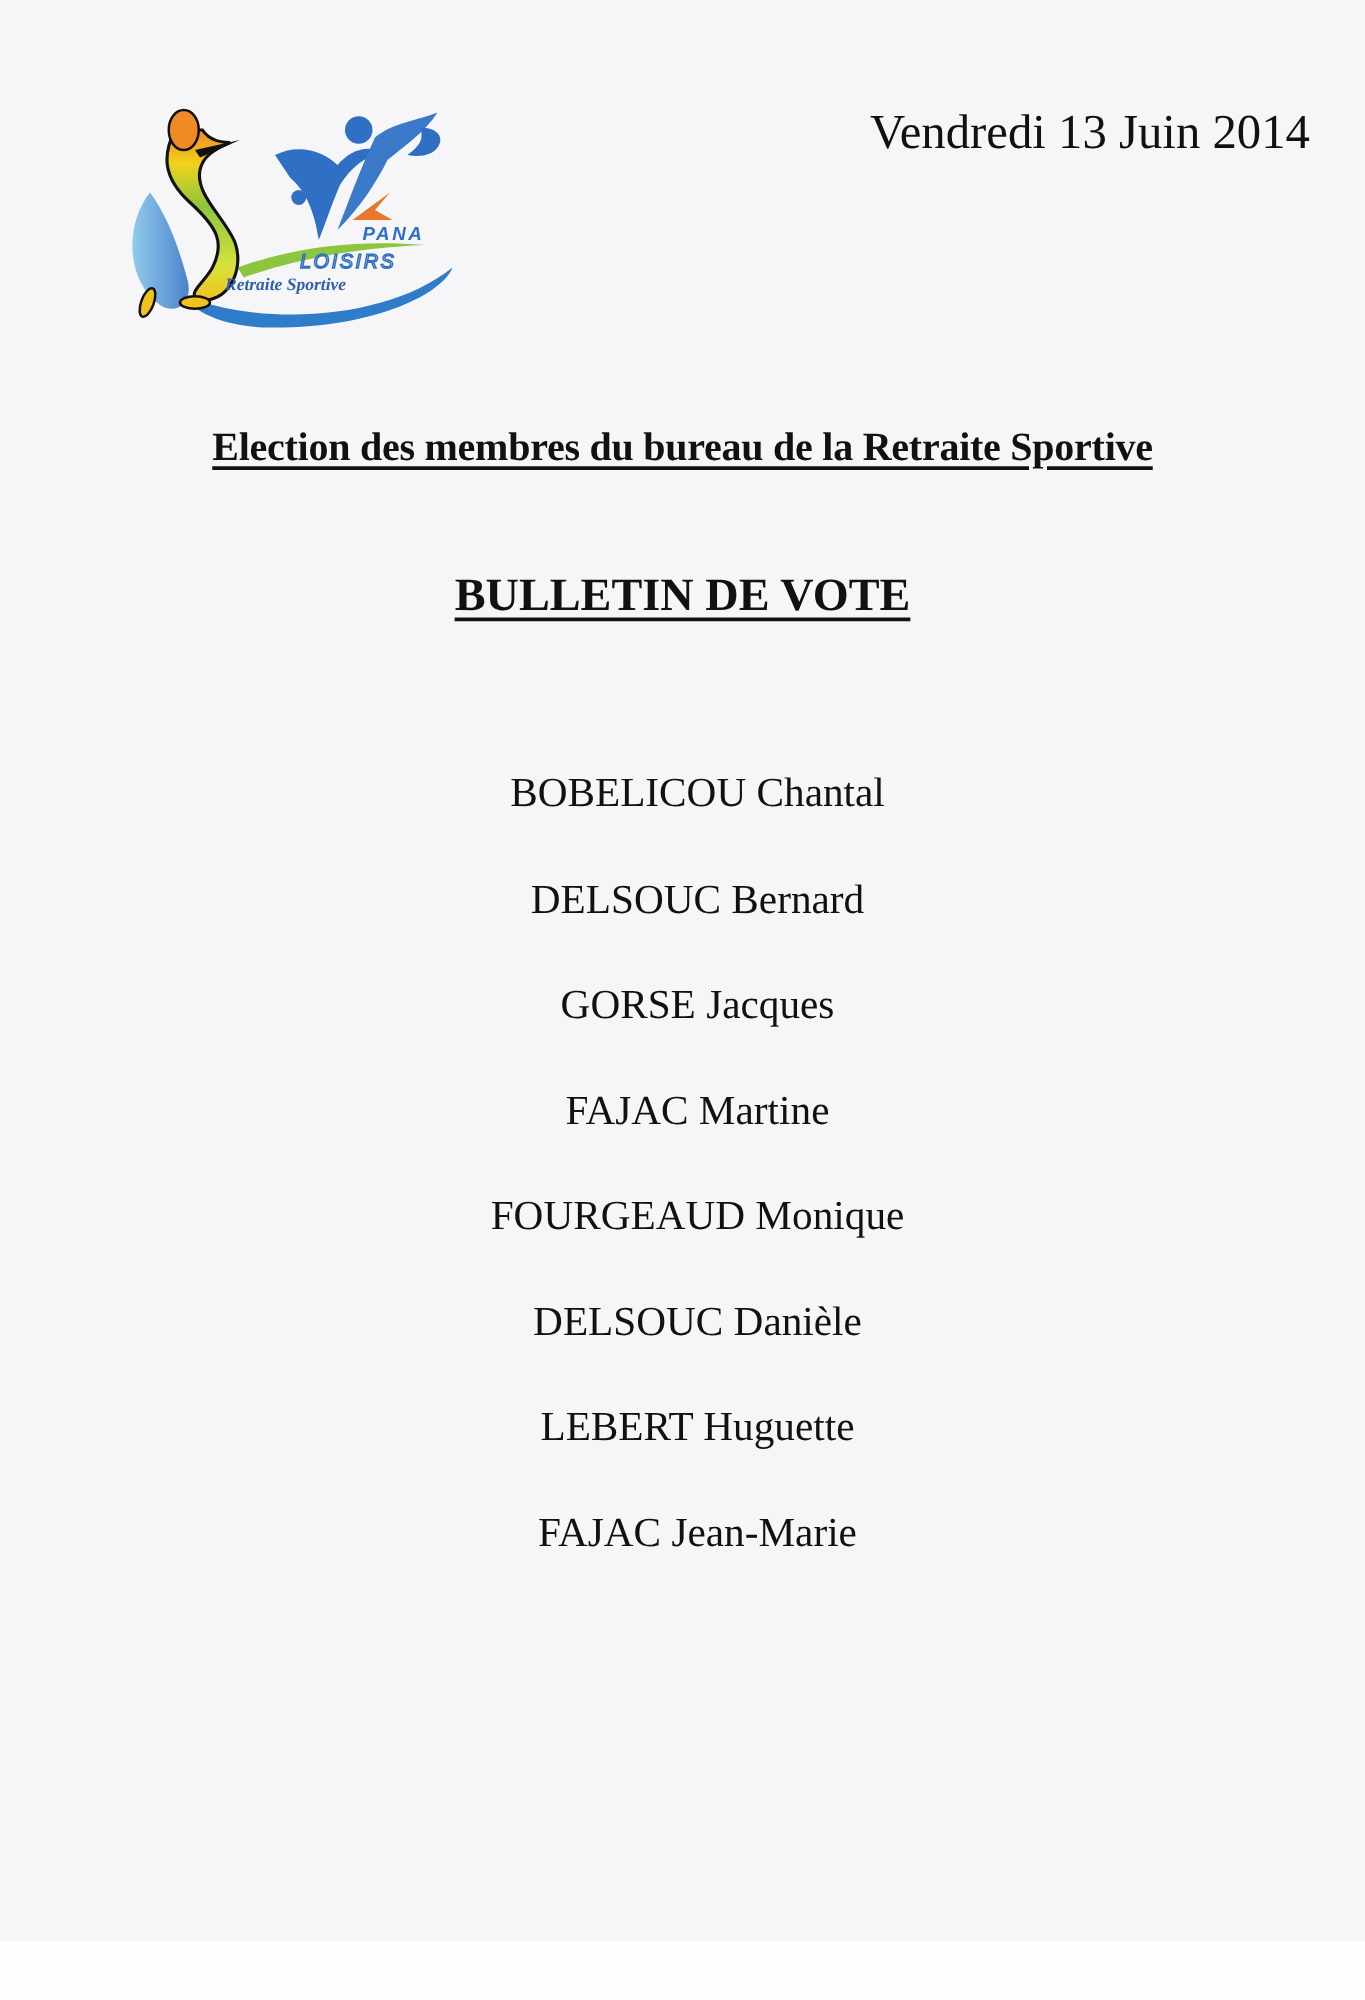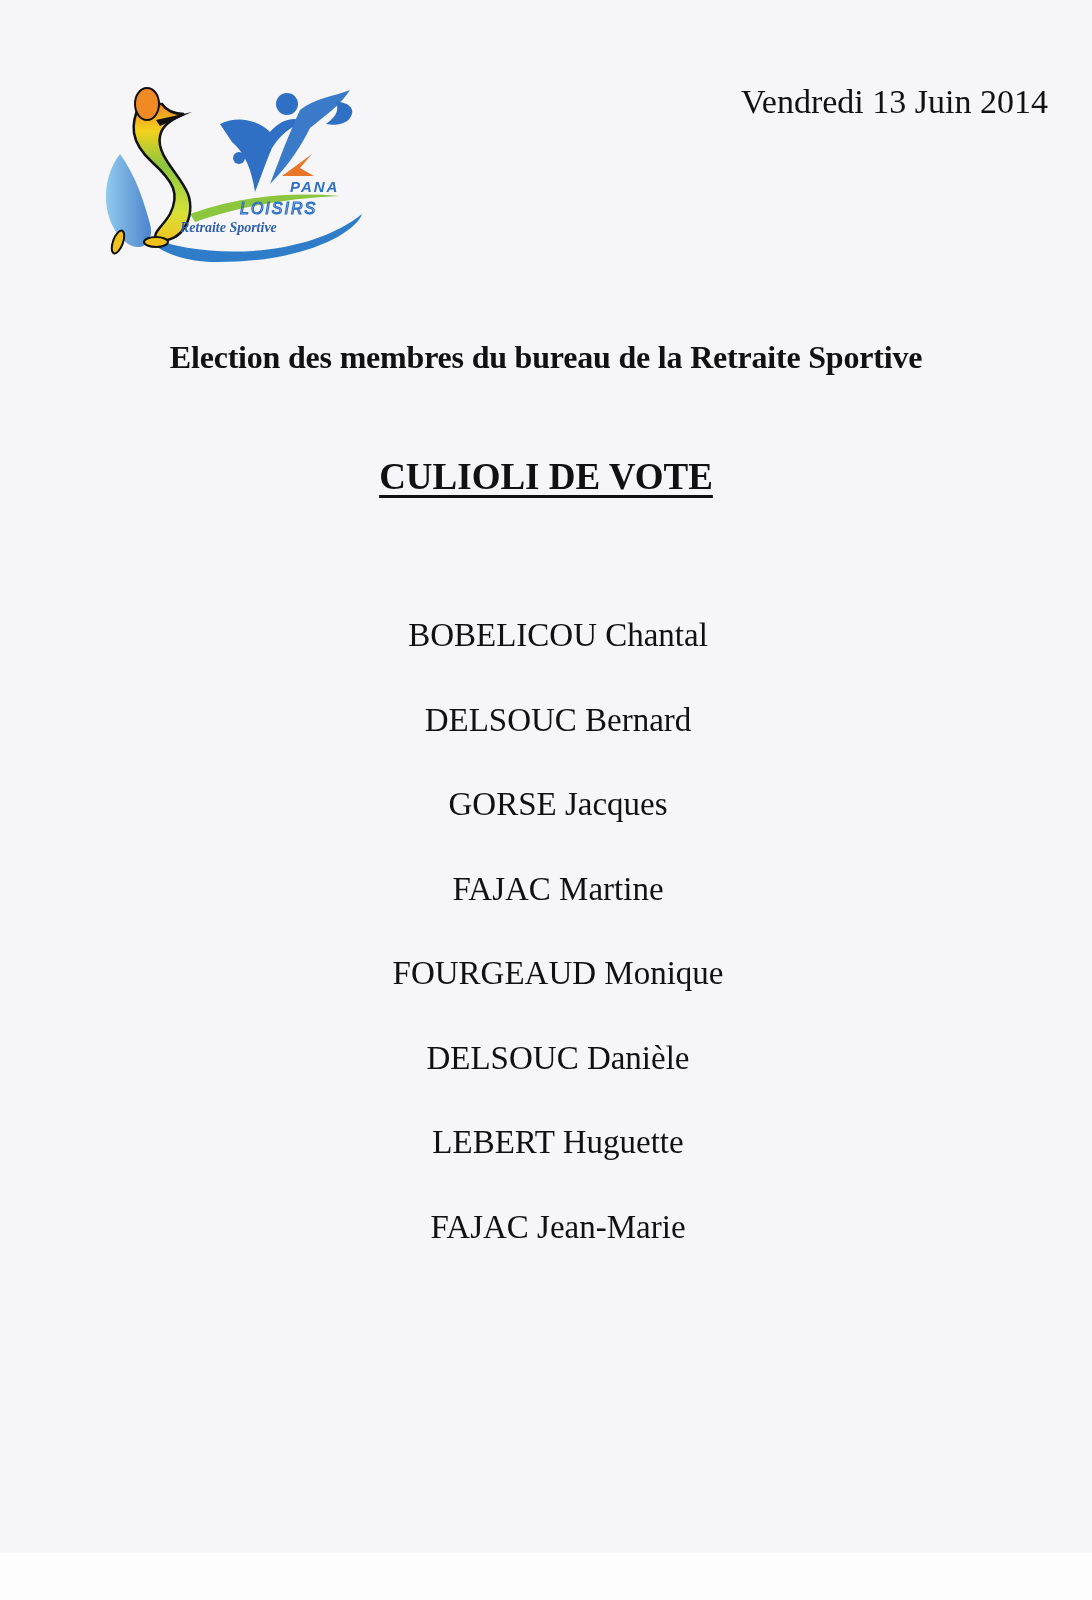--- a/index.html
+++ b/index.html
@@ -35,34 +35,35 @@
       position: absolute;
       left: 100px;
       top: 84px;
       width: 270px;
       height: 184px;
     }
     .date {
       position: absolute;
       right: 44px;
       top: 83px;
-      font-size: 34px;
+      font-size: 39px;
       white-space: nowrap;
     }
     .election-title {
       position: absolute;
       left: 0;
       width: 1092px;
       top: 339px;
       text-align: center;
       font-size: 32px;
       font-weight: bold;
       letter-spacing: -0.2px;
     }
     .election-title span {
+      text-decoration: underline;
       text-decoration-thickness: 3px;
       text-underline-offset: 5px;
     }
     .ballot-title {
       position: absolute;
       left: 0;
       width: 1092px;
       top: 455px;
       text-align: center;
       font-size: 37px;
@@ -141,21 +142,21 @@
   </svg>
 </div>
 
 <div class="date">Vendredi 13 Juin 2014</div>
 
 <div class="election-title">
   <span>Election des membres du bureau de la Retraite Sportive</span>
 </div>
 
 <div class="ballot-title">
-  <span>CULIOLI DE VOTE</span>
+  <span>BULLETIN DE VOTE</span>
 </div>
 
 <ul class="candidates">
   <li class="candidate">BOBELICOU Chantal</li>
   <li class="candidate">DELSOUC Bernard</li>
   <li class="candidate">GORSE Jacques</li>
   <li class="candidate">FAJAC Martine</li>
   <li class="candidate">FOURGEAUD Monique</li>
   <li class="candidate">DELSOUC Danièle</li>
   <li class="candidate">LEBERT Huguette</li>

